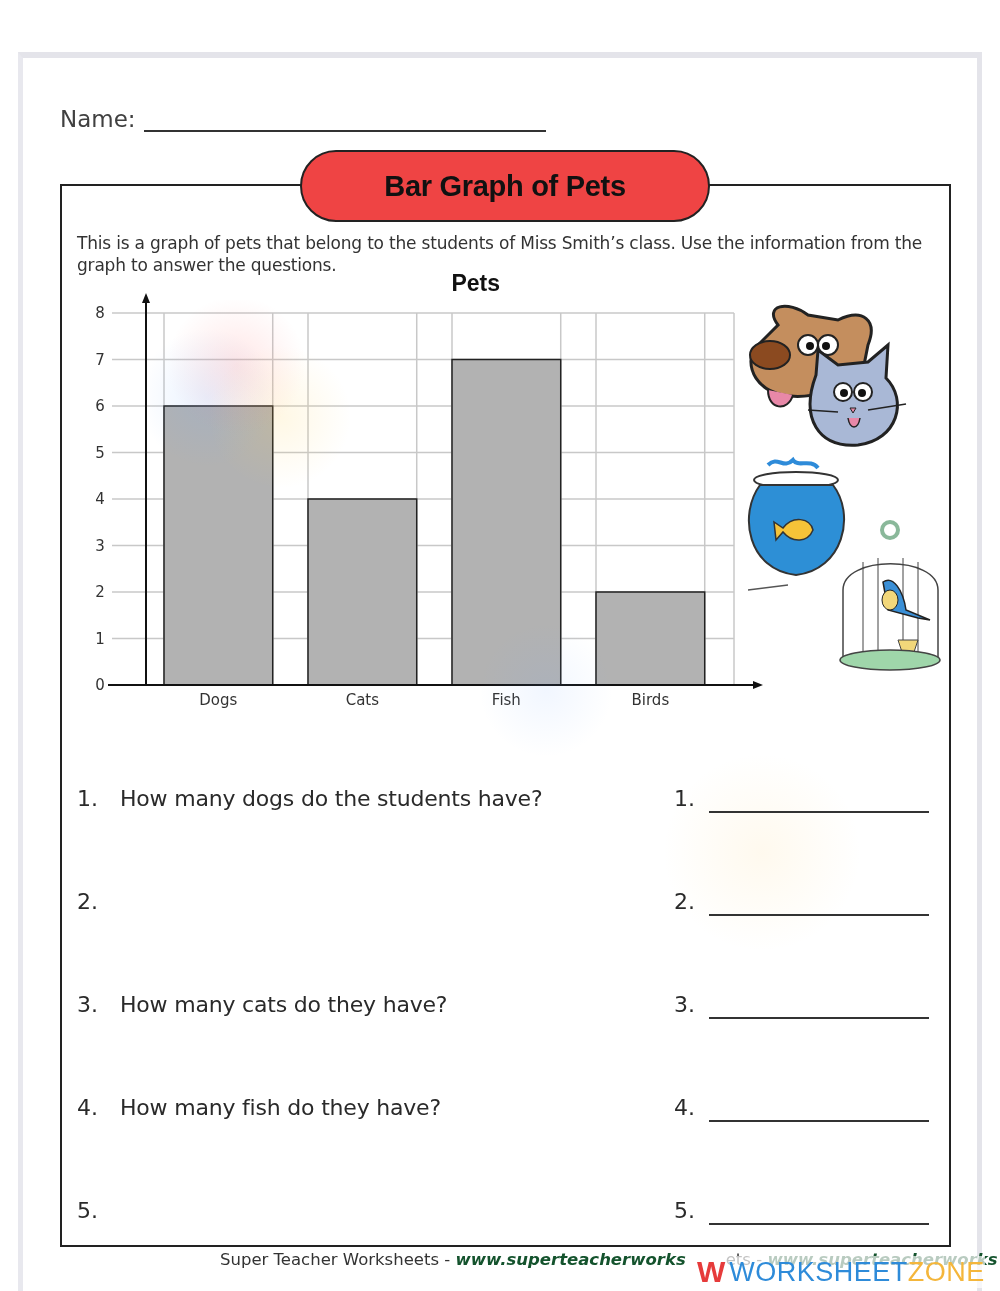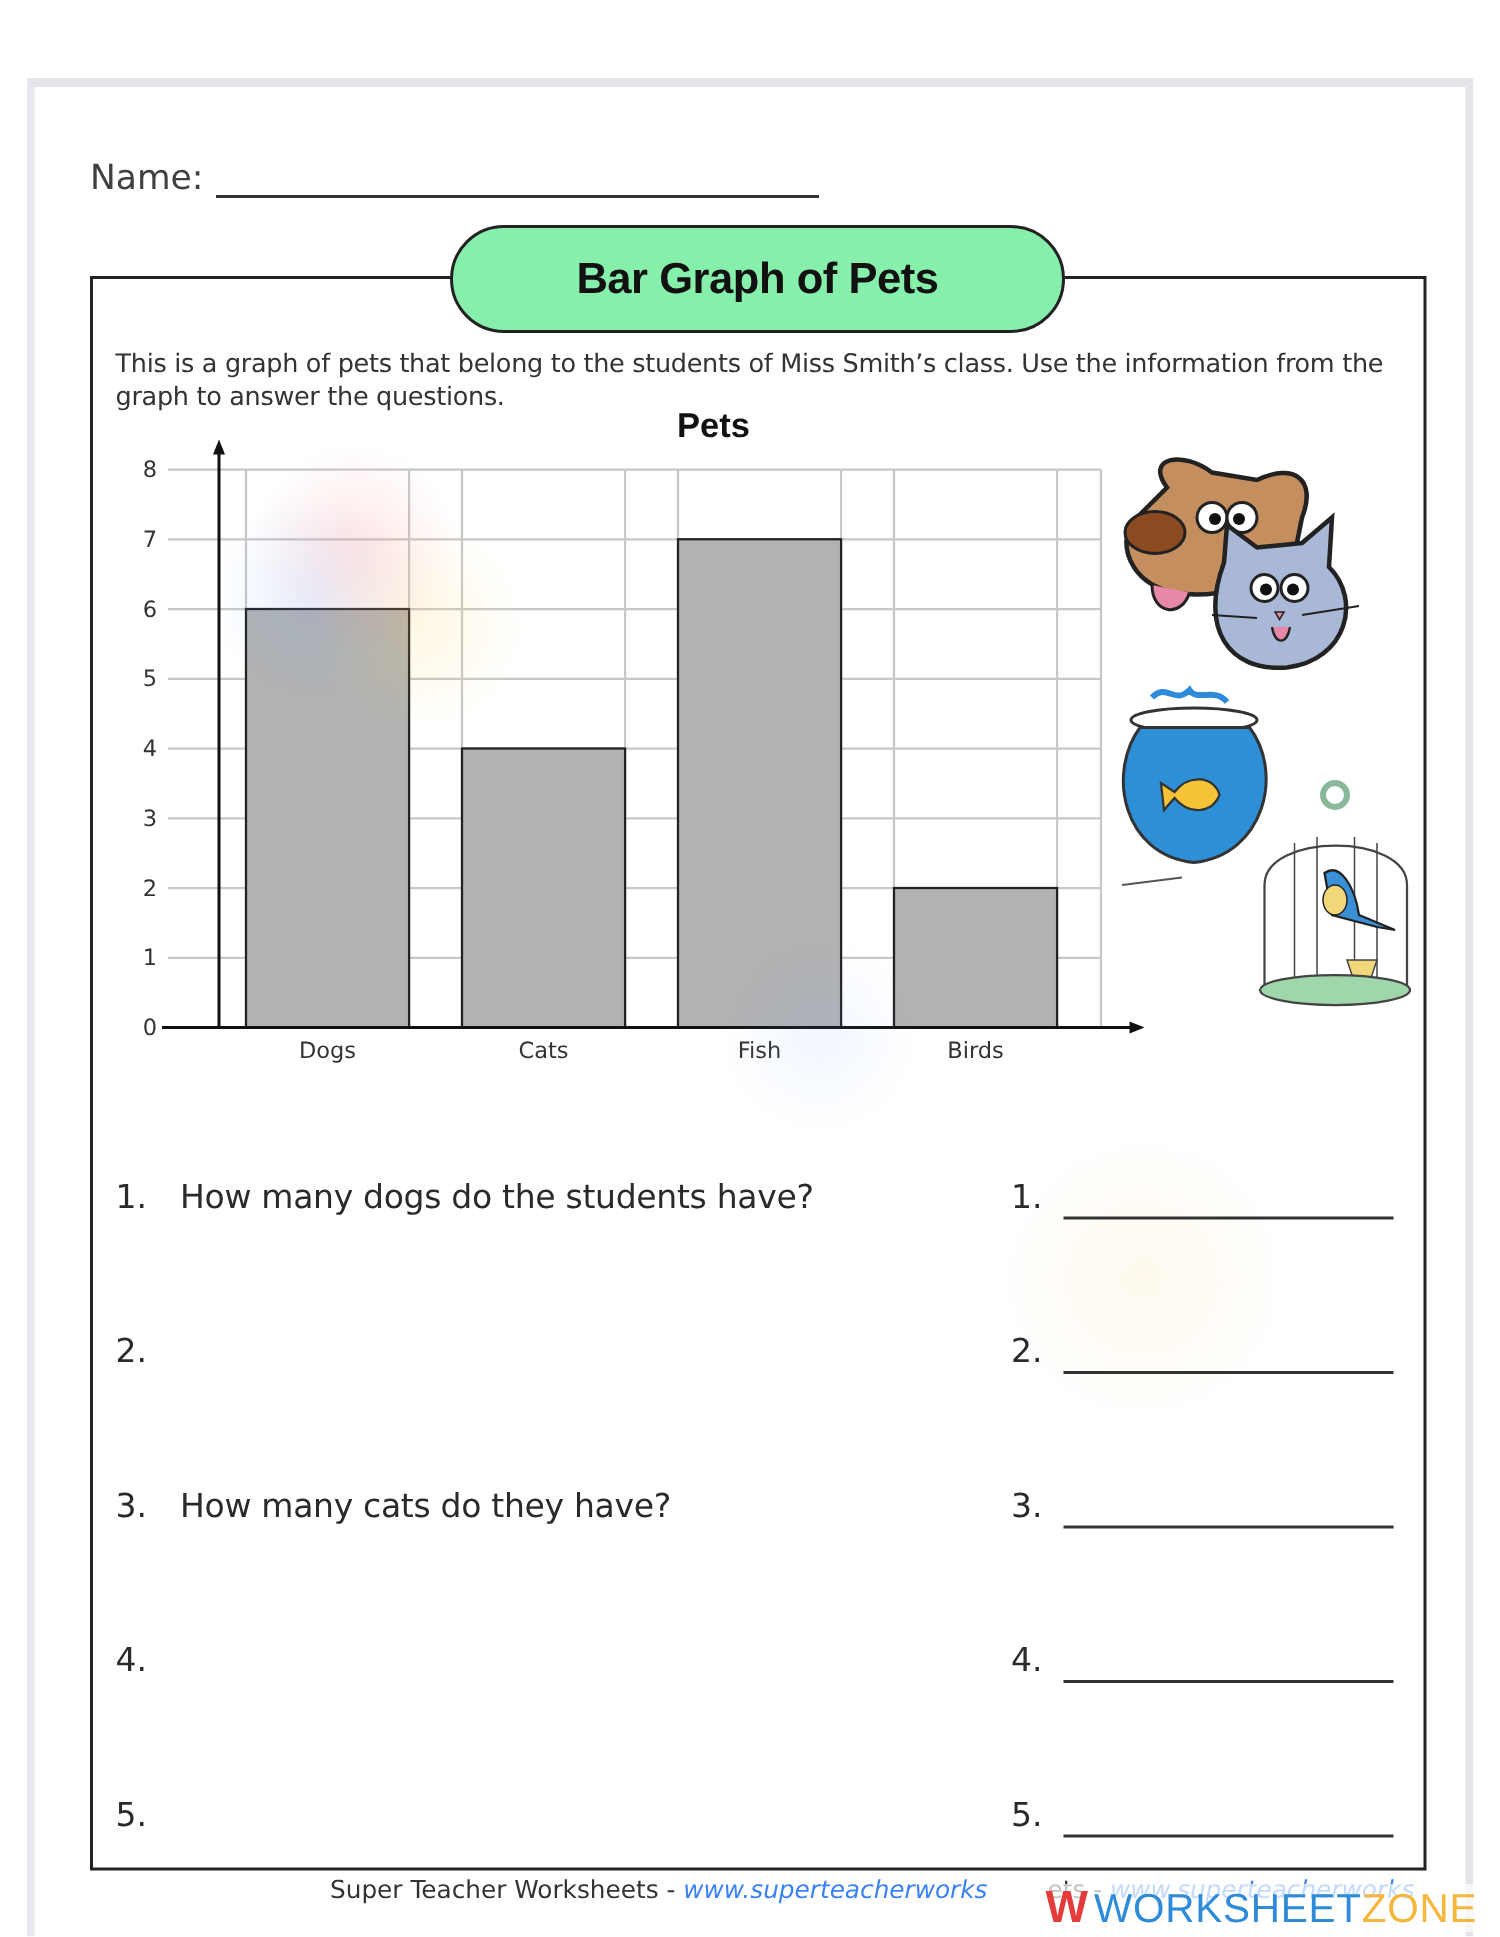--- a/index.html
+++ b/index.html
@@ -15,21 +15,21 @@
   .name-line { position: absolute; left: 60px; top: 106px; font-size: 23px; color: #404040; display: flex; align-items: flex-end; }
   .name-blank { display: inline-block; width: 402px; border-bottom: 2px solid #333; margin-left: 8px; height: 24px; }
 
   .main-box {
     position: absolute; left: 60px; top: 184px; width: 891px; height: 1063px;
     border: 2px solid #222;
   }
 
   .title-pill {
     position: absolute; left: 300px; top: 150px; width: 410px; height: 72px;
-    border: 2px solid #222; border-radius: 36px; background: #86efac;
+    border: 2px solid #222; border-radius: 36px; background: #ef4444;
     display: flex; align-items: center; justify-content: center;
     font-family: "Liberation Sans", sans-serif; font-weight: bold; font-size: 29px; color: #111;
     letter-spacing: -0.3px;
     text-align: center;
   }
 
   .intro {
     position: absolute; left: 77px; top: 232px; width: 865px;
     font-size: 17px; line-height: 22px; color: #333; letter-spacing: -0.2px;
   }
@@ -46,21 +46,21 @@
   .q-list { position: absolute; left: 77px; top: 780px; width: 860px; }
   .q-row { position: absolute; left: 0; width: 860px; height: 40px; font-size: 22px; color: #2a2a2a; }
   .q-num { position: absolute; left: 0; top: 6px; }
   .q-text { position: absolute; left: 43px; top: 6px; letter-spacing: -0.2px; }
   .a-num { position: absolute; left: 597px; top: 6px; }
   .a-blank { position: absolute; left: 632px; top: 31px; width: 220px; border-bottom: 2px solid #333; }
 
   .footer {
     position: absolute; left: 220px; top: 1250px; font-size: 16.5px; color: #333; white-space: nowrap;
   }
-  .footer .link { color: #3b82f6; font-style: italic; }
+  .footer .link { color: #14532d; font-style: italic; font-weight: bold; }
 
   .wz-logo {
     position: absolute; left: 697px; top: 1256px; height: 32px; display: flex; align-items: center;
     background: rgba(255,255,255,0.7);
   }
   .wz-w { font-family: "Liberation Sans", sans-serif; font-weight: bold; font-size: 30px; color: #e63b3b; margin-right: 4px; }
   .wz-text { font-family: "Liberation Sans", sans-serif; font-weight: normal; font-size: 27px; letter-spacing: 0.5px; }
   .wz-a { color: #2e8bd9; }
   .wz-b { color: #f4b63b; }
 
@@ -202,20 +202,21 @@
     <span class="a-blank"></span>
   </div>
   <div class="q-row" style="top:206px">
     <span class="q-num">3.</span>
     <span class="q-text">How many cats do they have?</span>
     <span class="a-num">3.</span>
     <span class="a-blank"></span>
   </div>
   <div class="q-row" style="top:309px">
     <span class="q-num">4.</span>
+    <span class="q-text">How many fish do they have?</span>
     <span class="a-num">4.</span>
     <span class="a-blank"></span>
   </div>
   <div class="q-row" style="top:412px">
     <span class="q-num">5.</span>
     <span class="a-num">5.</span>
     <span class="a-blank"></span>
   </div>
 </div>
 

